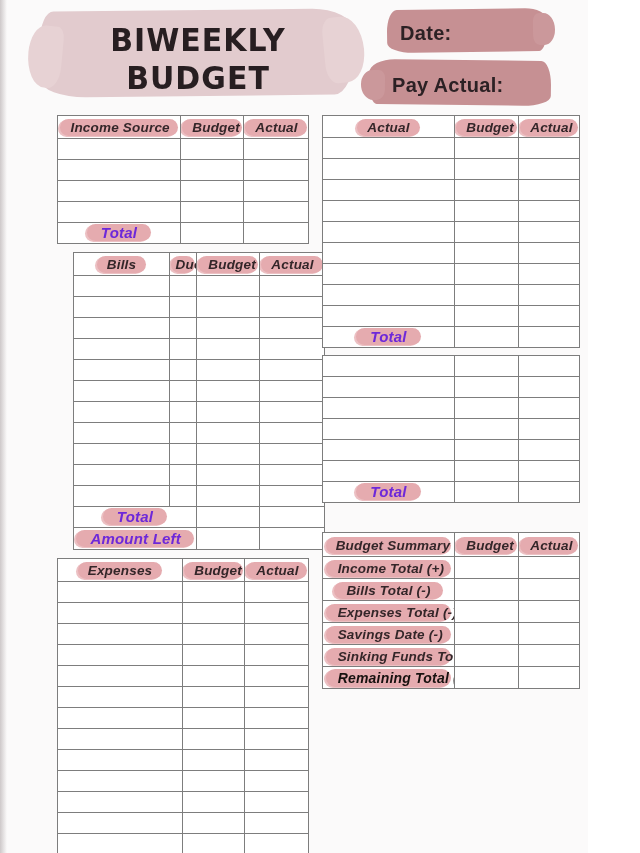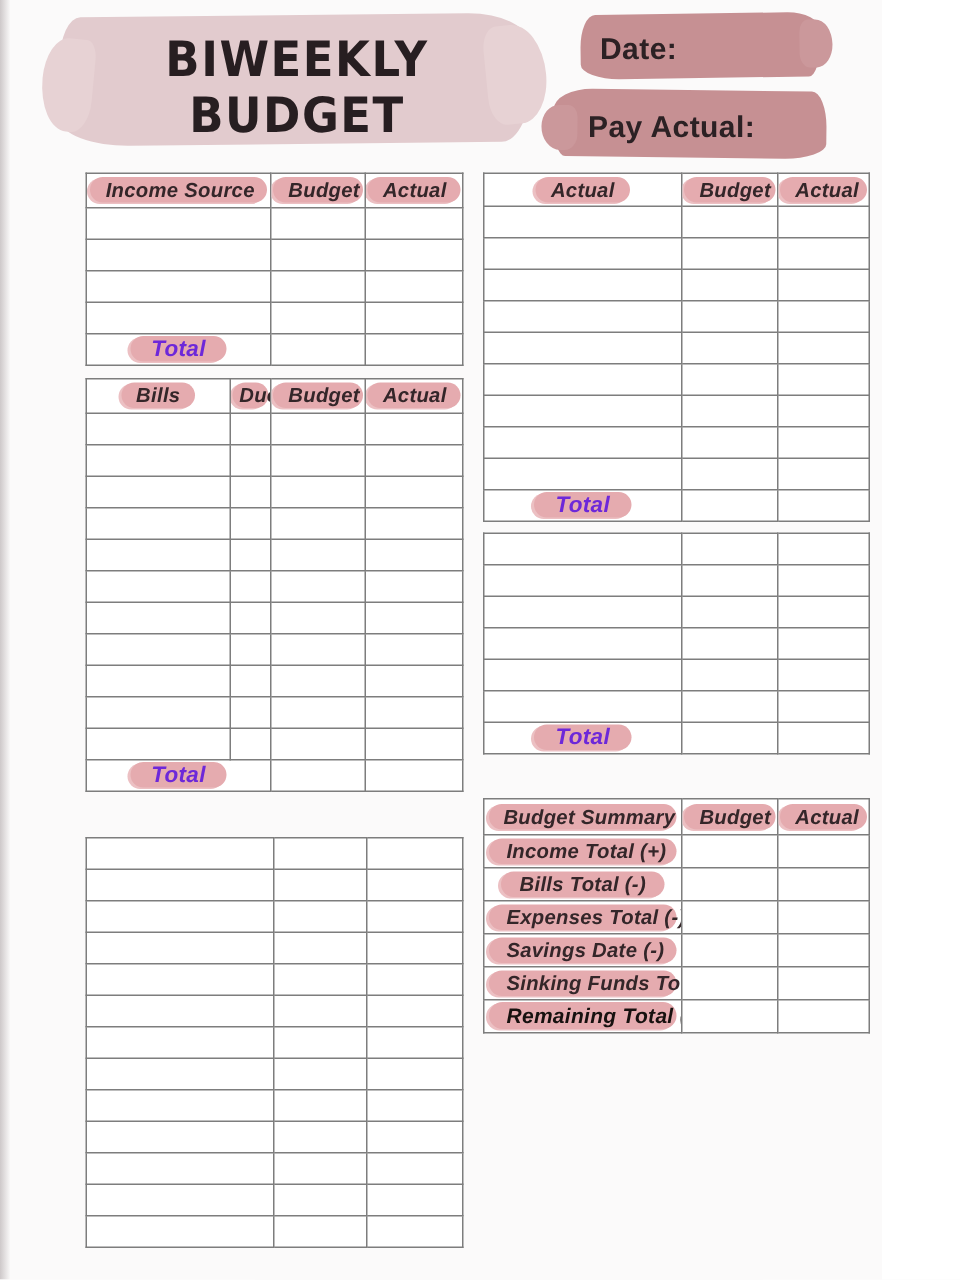--- a/index.html
+++ b/index.html
@@ -74,21 +74,21 @@
     font-style:italic;
   }
   table.tbl td{
     border:1px solid var(--table-border); padding:0; text-align:center;
     vertical-align:middle; overflow:hidden;
   }
   tr.blank{height:21px;}
   tr.hdr{height:23px;}
   tr.total{height:21px;}
   .tbl-income{left:57px; top:115px; width:251px;}
-  .tbl-bills{left:57px; top:252px; width:251px;}
+  .tbl-bills{left:73px; top:252px; width:251px;}
   .tbl-expenses{left:57px; top:558px; width:251px;}
   .tbl-savings{left:322px; top:115px; width:257px;}
   .tbl-savings tr.hdr{height:22px;}
   .tbl-sinking{left:322px; top:355px; width:257px;}
   .tbl-sinking tr.hdr{height:22px;}
   .tbl-summary{left:322px; top:532px; width:257px;}
   .tbl-summary tr.hdr{height:24px;}
   .tbl-summary tr.srow{height:22px;margin-left:32px;}
   .tbl-bills tr.amount{height:22px;}
   
@@ -236,30 +236,40 @@
         <td></td>
         <td></td>
         <td></td>
         <td></td>
       </tr>
       <tr class="total">
         <td colspan="2"><span class="pill strong">Total</span></td>
         <td></td>
         <td></td>
       </tr>
+      <tr class="amount">
+        <td colspan="2"><span class="pill strong">Amount Left</span></td>
+        <td></td>
+        <td></td>
+      </tr>
     </tbody>
   </table>
 
   <table class="tbl tbl-expenses">
     <colgroup>
         <col style="width:125px">
         <col style="width:62px">
         <col style="width:64px">
       </colgroup>
     <tbody>
+      <tr class="hdr">
+        <td><span class="pill">Expenses</span></td>
+        <td><span class="pill">Budget</span></td>
+        <td><span class="pill">Actual</span></td>
+      </tr>
       <tr class="blank">
         <td></td>
         <td></td>
         <td></td>
       </tr>
         <tr class="blank">
         <td></td>
         <td></td>
         <td></td>
       </tr>

